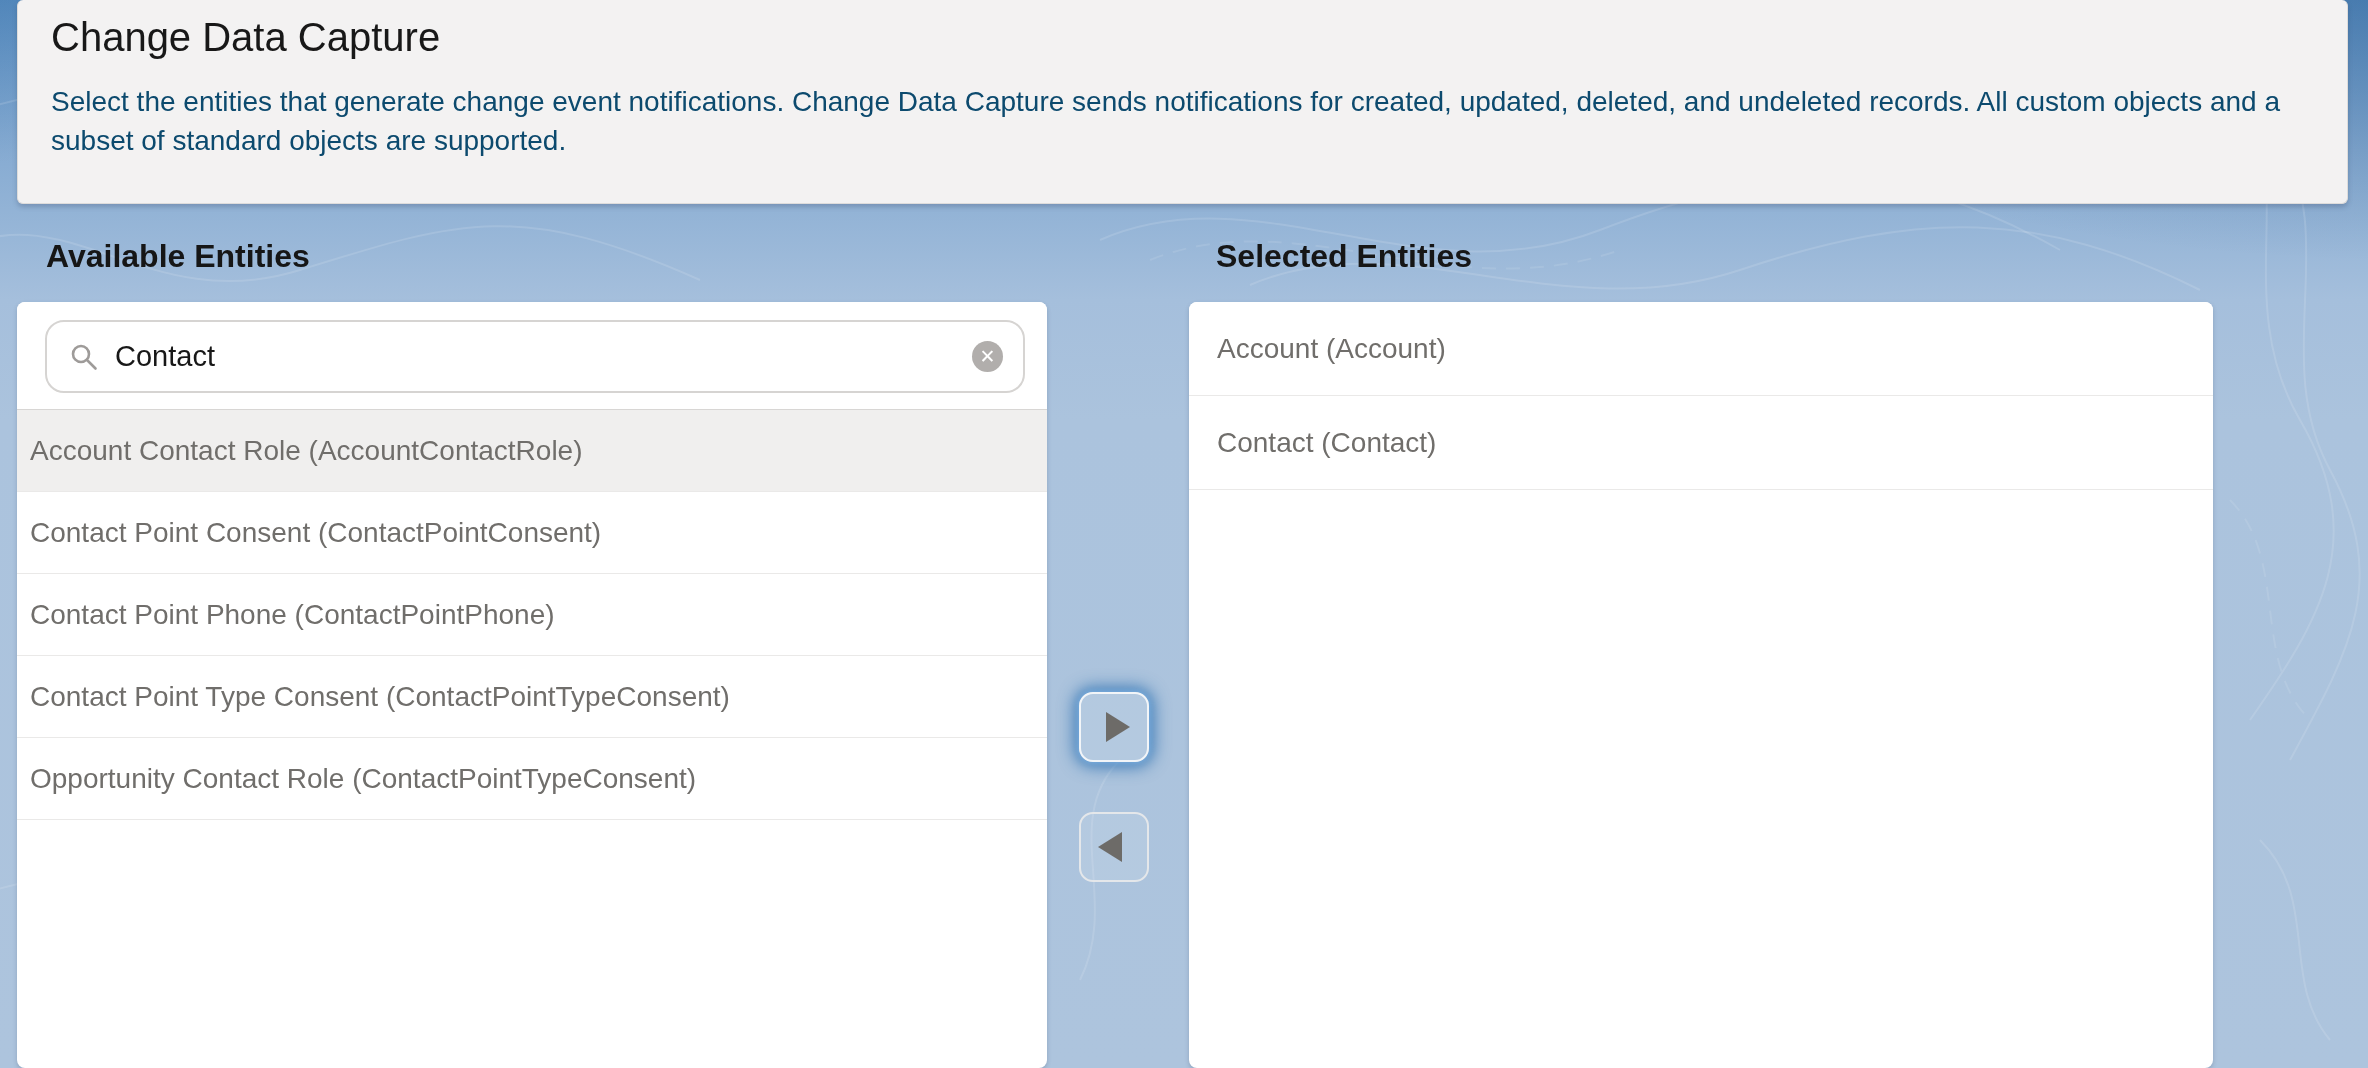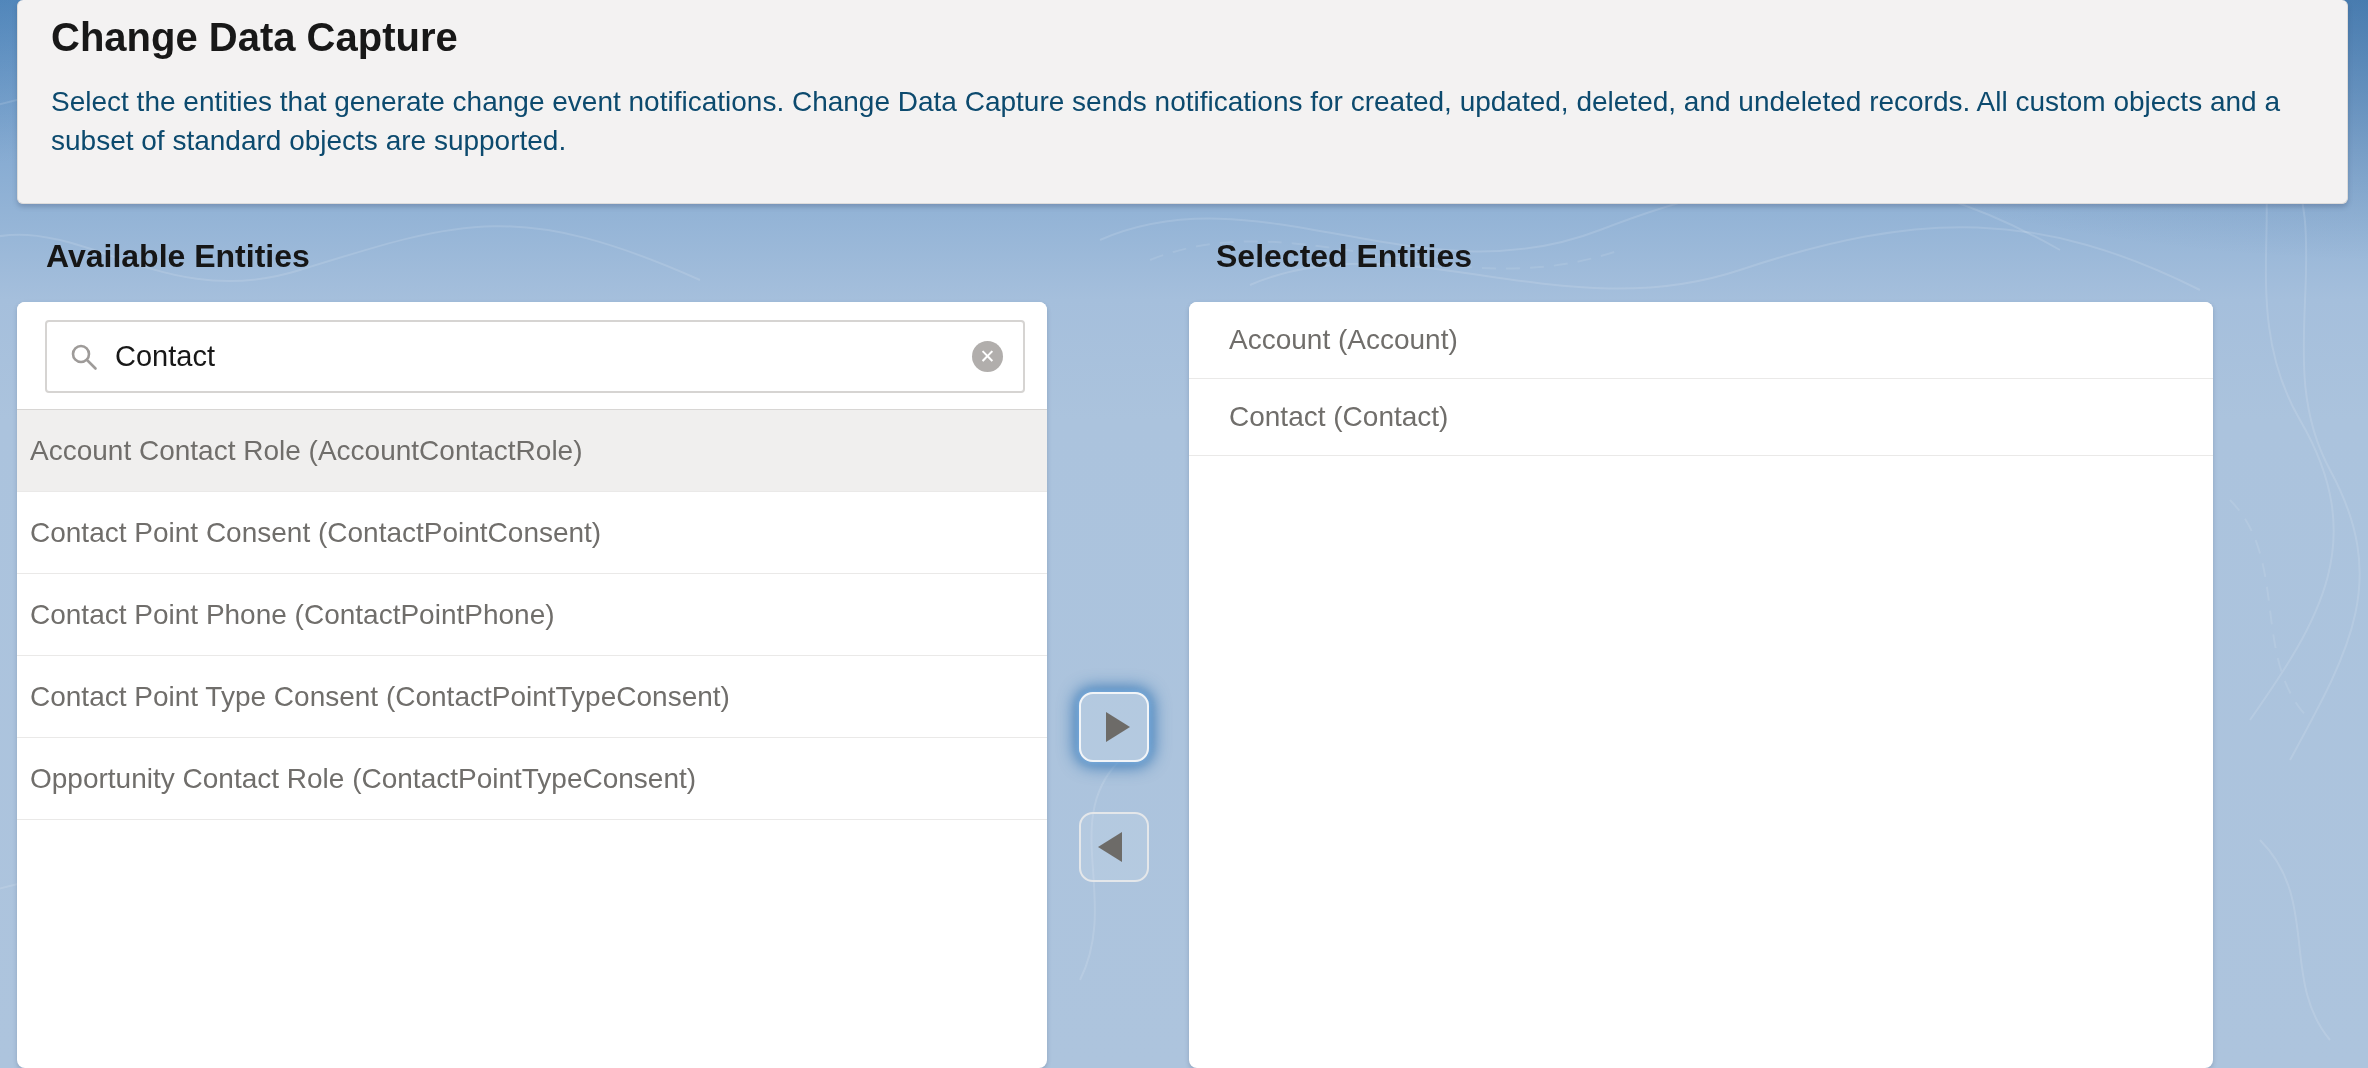--- a/index.html
+++ b/index.html
@@ -24,21 +24,21 @@
     border:1px solid #dddcdb; border-top:none;
     border-radius:6px;
     box-shadow:0 3px 5px rgba(50,70,100,0.28);
     padding:10px 48px 0 33px;
   }
   .setup-label {
     color:#0b72c2; font-size:22px; line-height:26px; font-weight:400;
     letter-spacing:0.4px;
   }
   .page-title {
-    margin-top:4px; color:#181818; font-size:40px; line-height:46px; font-weight:700;
+    margin-top:4px; color:#181818; font-size:40px; line-height:46px; font-weight:400;
   }
   .page-desc {
     margin-top:22px; color:#0c4a6e; font-size:28px; line-height:39px;
     max-width:2245px; font-weight:400;
   }
 
   
   .panel-heading {
     position:absolute; top:238px; color:#161616; font-size:32px; font-weight:700;
   }
@@ -53,21 +53,21 @@
   }
   .list-card.left  { left:17px;  width:1030px; }
   .list-card.right { left:1189px; width:1024px; }
 
   
   .search-section {
     position:relative; height:108px; border-bottom:1px solid #d8d6d4; background:#fff;
   }
   .search-box {
     position:absolute; left:28px; top:18px; width:980px; height:73px;
-    border:2px solid #d6d4d2; border-radius:4px; background:#fff;
+    border:2px solid #d6d4d2; border-radius:19px; background:#fff;
     display:flex; align-items:center;
   }
   .search-icon { margin-left:22px; flex:0 0 auto; display:block; }
   .search-input {
     flex:1 1 auto; border:none; outline:none; background:transparent;
     font-family:inherit; font-size:29px; color:#181818; padding:0 16px; height:60px;
   }
   .clear-btn {
     flex:0 0 auto; margin-right:20px; width:31px; height:31px; border:none;
     border-radius:50%; background:#b1aeac; color:#ffffff; cursor:pointer;
@@ -76,21 +76,21 @@
     font-family:inherit;
   }
 
   
   .entity-row {
     height:82px; display:flex; align-items:center; padding-left:13px;
     font-size:28px; color:#706e6b; border-bottom:1px solid #eae9e8;
     background:#fff; cursor:pointer;
   }
   .entity-row.highlight { background:#f0efee; }
-  .list-card.right .entity-row { height:77px; padding-left:40px; }
+  .list-card.right .entity-row { height:94px; padding-left:28px; }
 
   
   .move-btn {
     position:absolute; left:1079px; width:70px; height:70px;
     background:rgba(255,255,255,0.10);
     border:2px solid #eef1f4; border-radius:14px; cursor:pointer;
     display:flex; align-items:center; justify-content:center;
   }
   .move-btn.right { top:692px;
     border-color:#f2f5f8;

